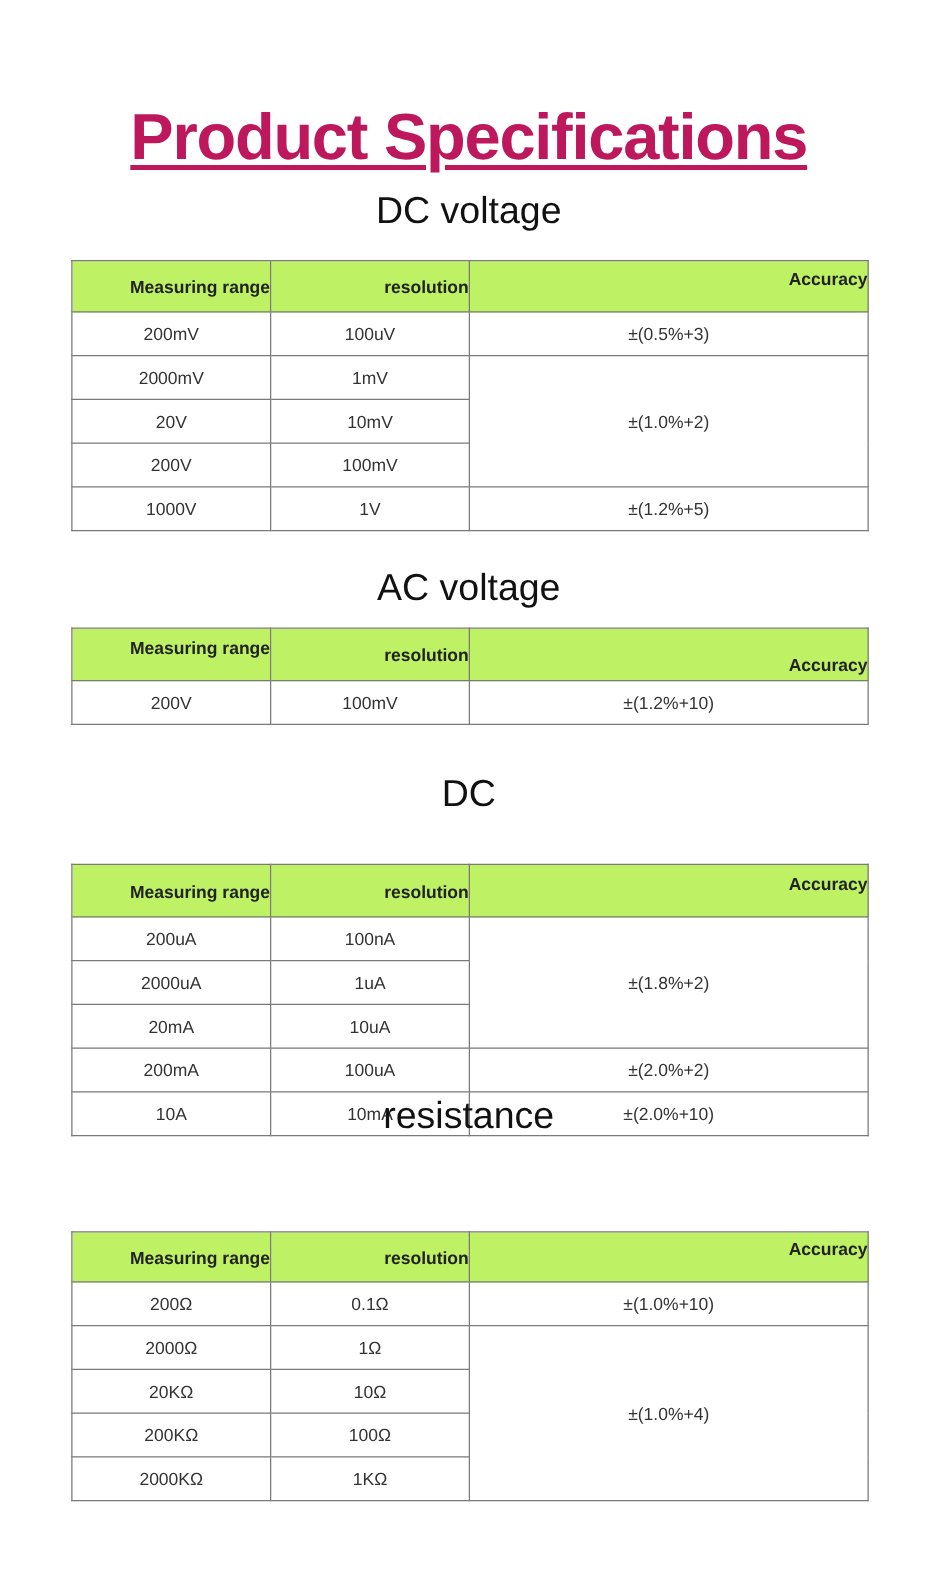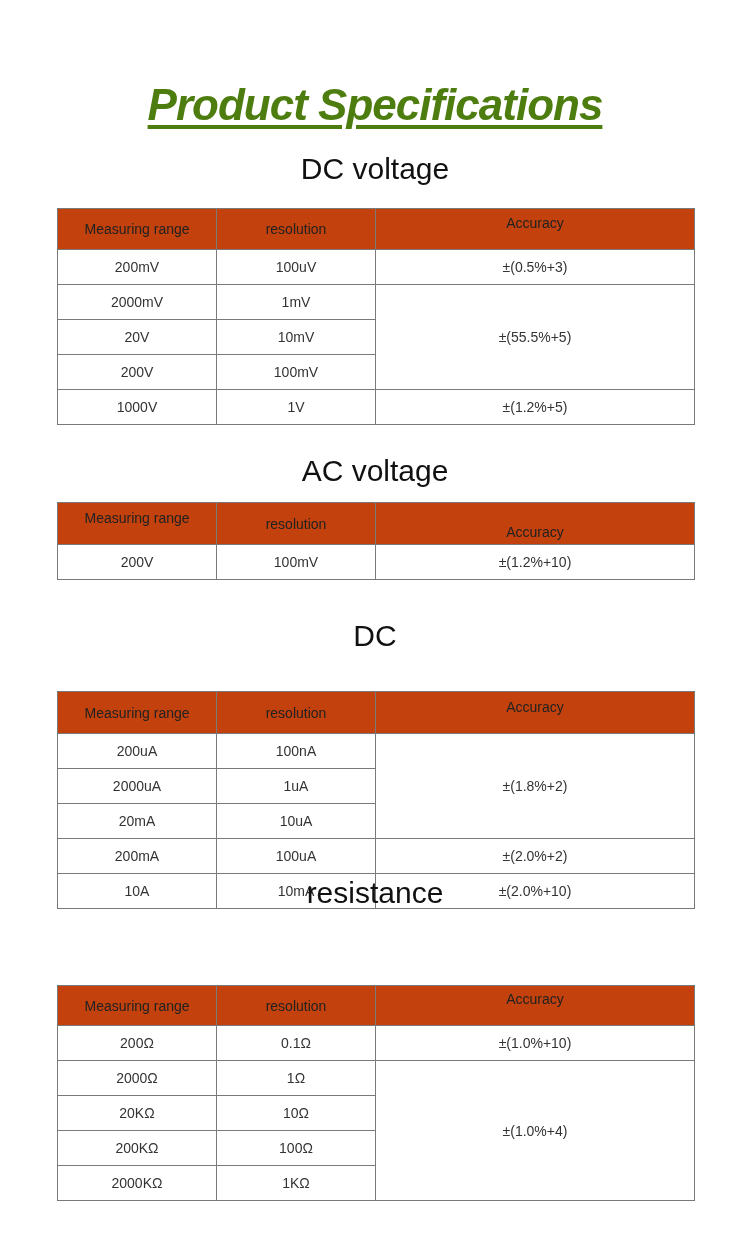--- a/index.html
+++ b/index.html
@@ -1,30 +1,30 @@
 <!DOCTYPE html>
 <html><head>
 <meta charset="utf-8">
 <style>
   html, body { margin: 0; padding: 0; background: #ffffff; }
   body { width: 750px; height: 1255px; position: relative; overflow: hidden;
          font-family: "DejaVu Sans", "Liberation Sans", sans-serif; color: #222; }
   .title { position: absolute; left: 0; width: 750px; top: 80px; text-align: center;
-           font-family: "Liberation Sans", sans-serif; font-weight: bold; font-style: italic;
-           font-size: 44px; letter-spacing: -1px; color: #4d7c0f; }
+           font-family: "Liberation Sans", sans-serif; font-weight: bold; 
+           font-size: 52px; letter-spacing: -1px; color: #be185d; }
   .title span { text-decoration: underline; text-decoration-thickness: 4px; text-underline-offset: 5px; }
   .section-title { position: absolute; left: 0; width: 750px; text-align: center;
                    font-family: "Liberation Sans", sans-serif; font-size: 30px; color: #111; }
   table.spec { position: absolute; left: 57px; width: 637px; border-collapse: collapse; table-layout: fixed; }
   table.spec col.c1 { width: 159px; }
   table.spec col.c2 { width: 159px; }
   table.spec col.c3 { width: 319px; }
   table.spec th, table.spec td { border: 1px solid #7a7a7a; text-align: center; padding: 0; }
-  table.spec th { background: #c2410c; font-weight: normal; font-size: 14px; height: 34px; color: #222;
-                  font-family: "Liberation Sans", sans-serif; }
+  table.spec th { background: #bef264; font-weight: bold; font-size: 14px; height: 34px; color: #222;
+                  font-family: "Liberation Sans", sans-serif; text-align: right; }
   table.spec td { height: 34px; font-size: 14px; color: #333; font-family: "Liberation Sans", sans-serif; }
 </style>
 </head>
 <body>
 
 <div class="title"><span>Product Specifications</span></div>
 
 <div class="section-title" style="top:152px">DC voltage</div>
 <table class="spec" style="top:208px">
   <colgroup>
@@ -39,21 +39,21 @@
     <th style="vertical-align:top;padding-top:6px">Accuracy</th>
   </tr>
   <tr>
     <td>200mV</td>
     <td>100uV</td>
     <td>±(0.5%+3)</td>
   </tr>
   <tr>
     <td>2000mV</td>
     <td>1mV</td>
-    <td rowspan="3">±(55.5%+5)</td>
+    <td rowspan="3">±(1.0%+2)</td>
   </tr>
   <tr>
     <td>20V</td>
     <td>10mV</td>
   </tr>
   <tr>
     <td>200V</td>
     <td>100mV</td>
   </tr>
   <tr>

